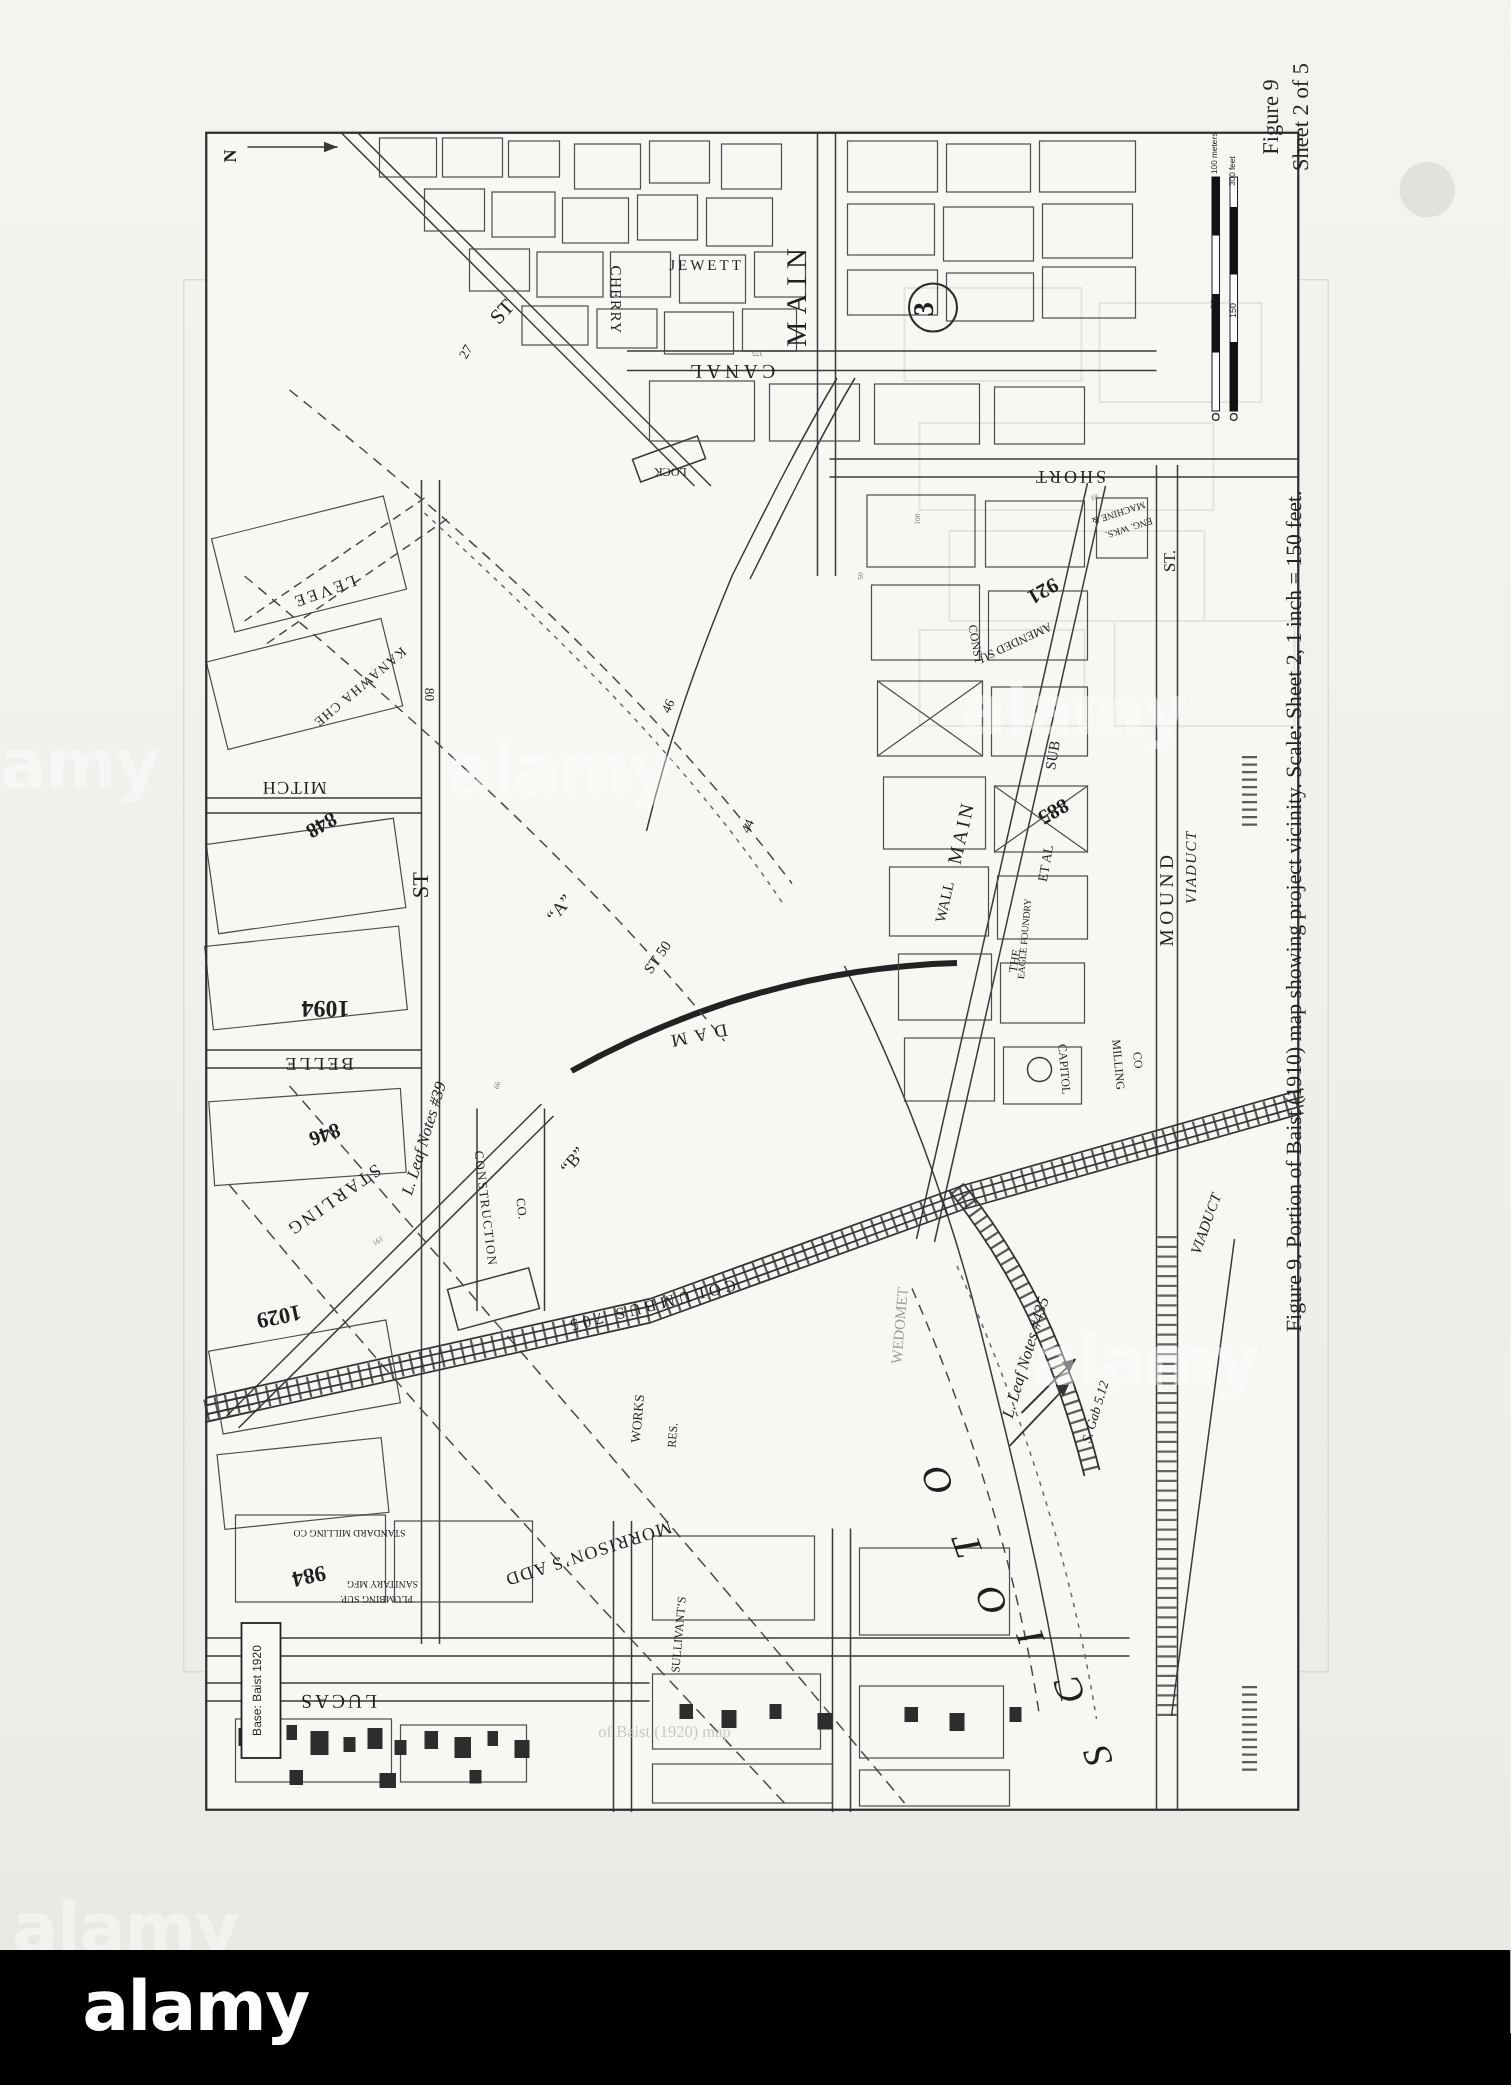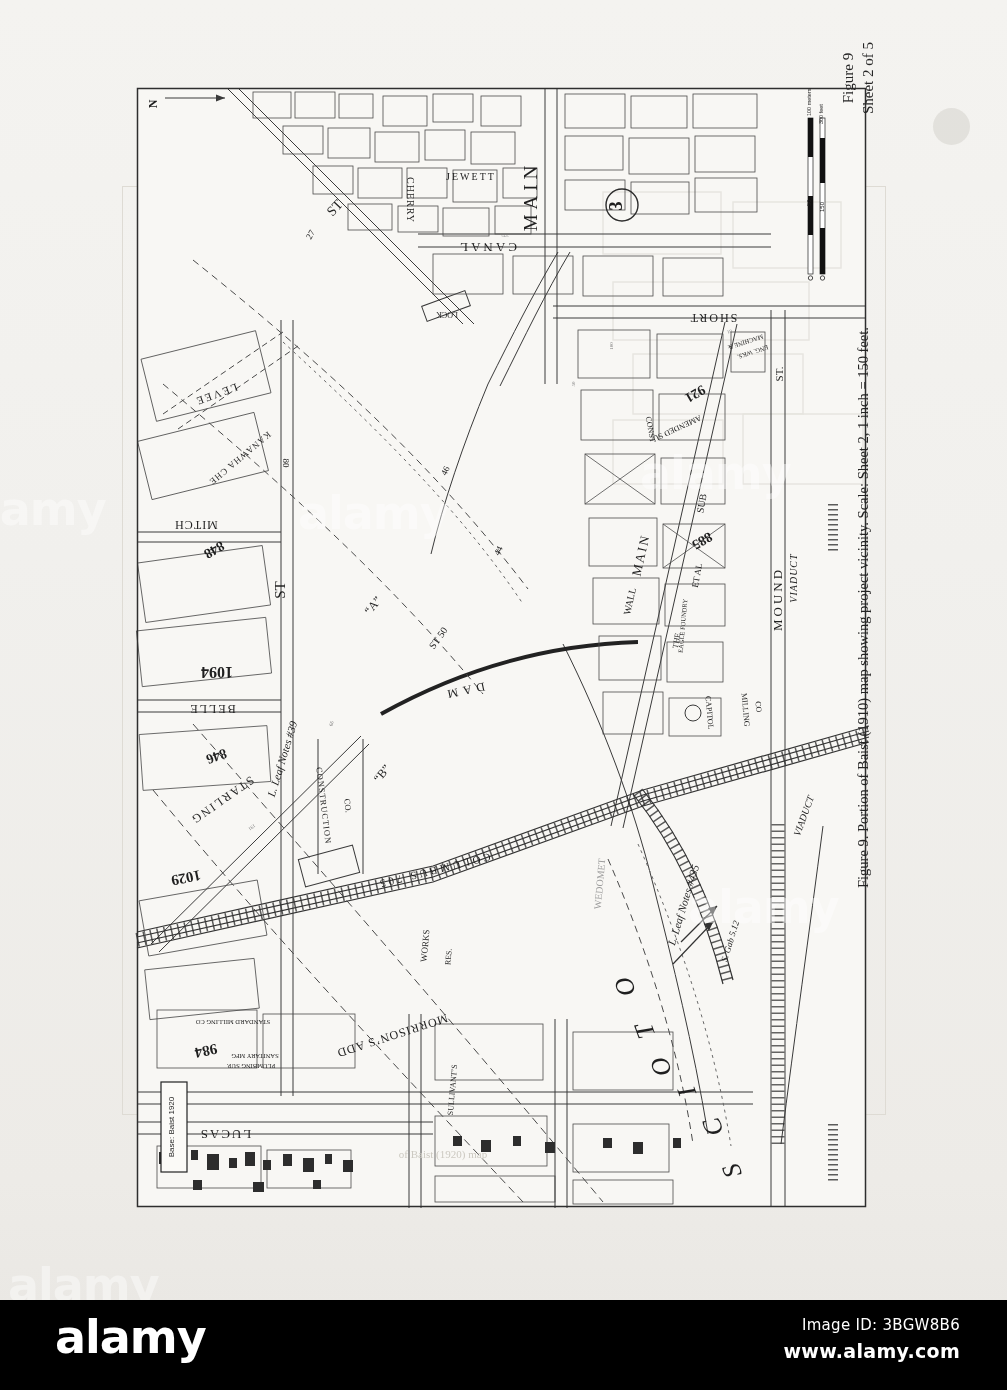--- a/index.html
+++ b/index.html
@@ -362,19 +362,15 @@
 
   <div class="wm" style="left:-45px;top:482px;">alamy</div>
   <div class="wm" style="left:298px;top:486px;">alamy</div>
   <div class="wm" style="left:640px;top:446px;">alamy</div>
   <div class="wm" style="left:688px;top:880px;">alamy</div>
   <div class="wm" style="left:8px;top:1258px;">alamy</div>
   <div class="wm-circle"></div>
 
   <div class="footer-bar">
     <div class="footer-logo">alamy</div>
-    <div class="footer-right">
-      <div class="footer-id">Image ID: 3BGW8B6</div>
-      <div class="footer-url">www.alamy.com</div>
-    </div>
   </div>
 
 </div>
 
 </body></html>

